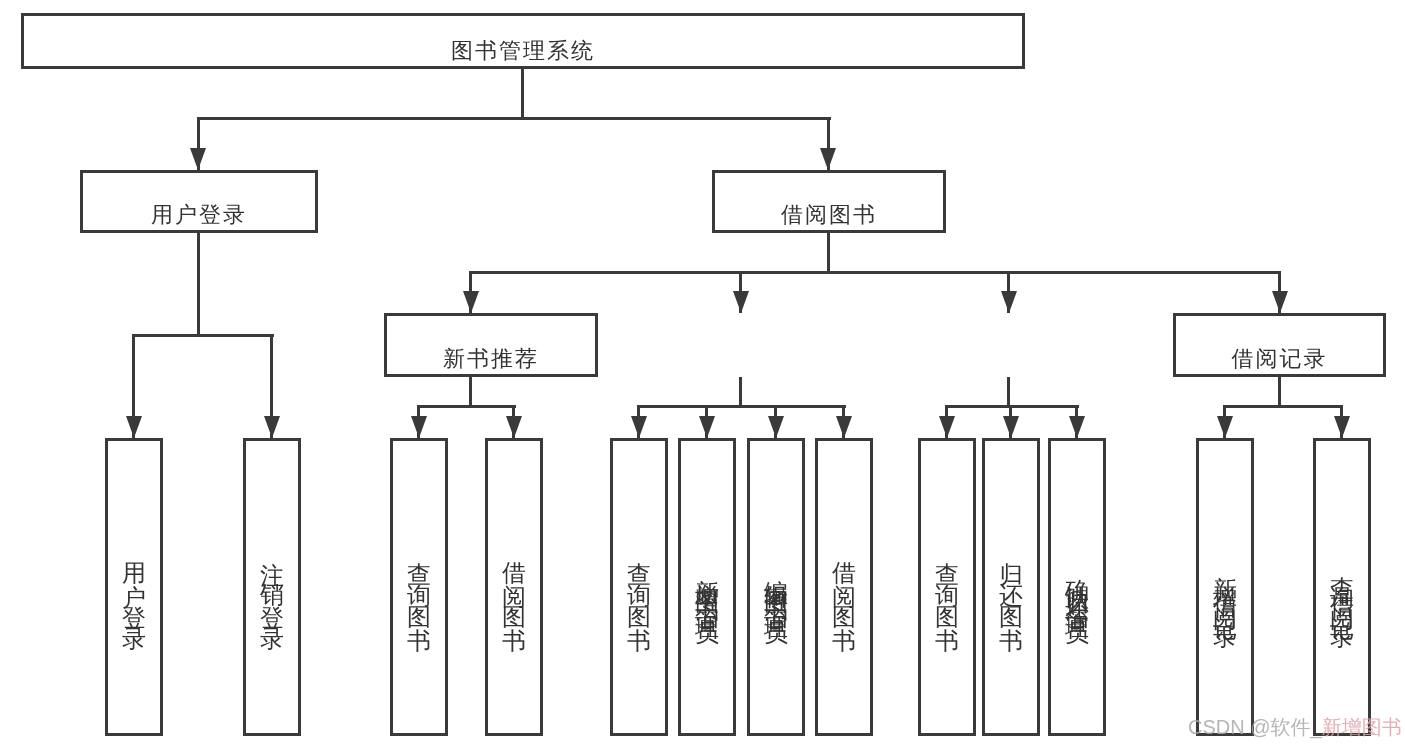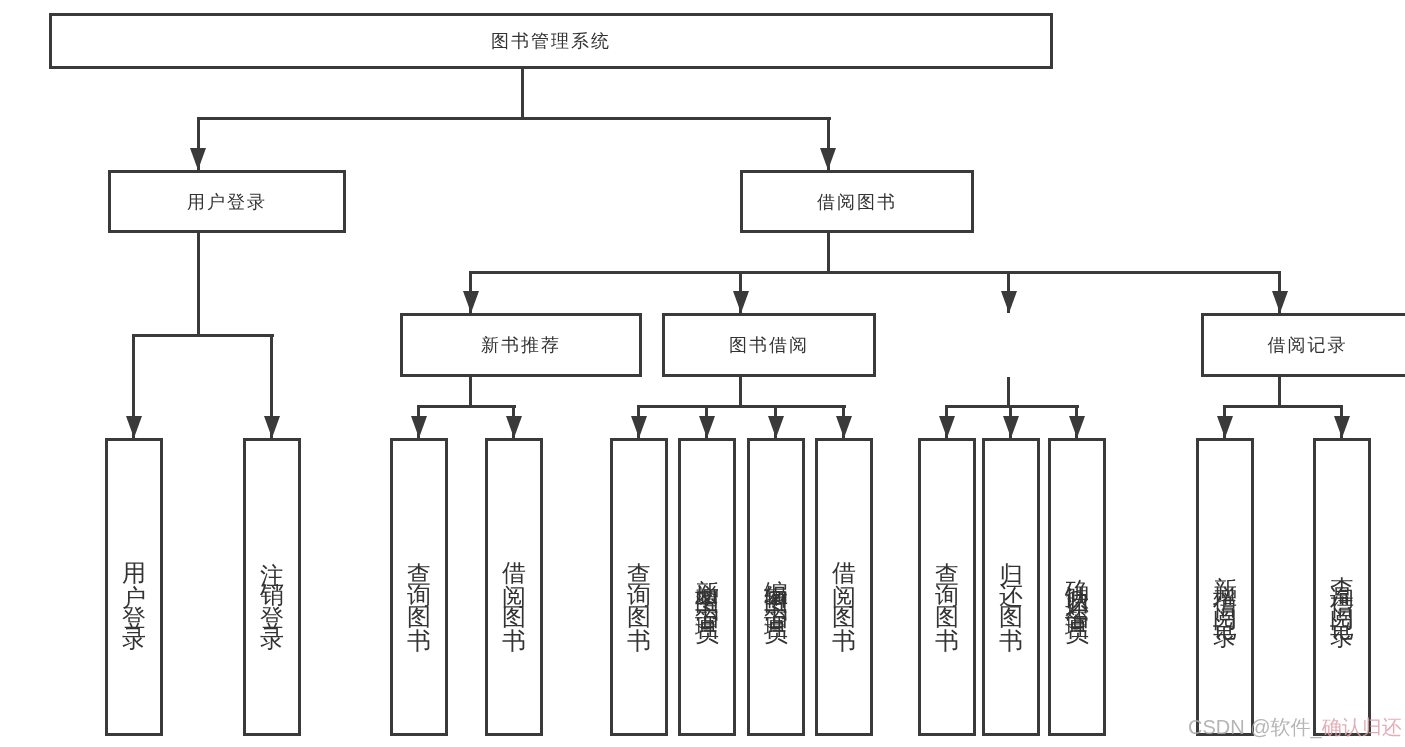--- a/index.html
+++ b/index.html
@@ -13,26 +13,25 @@
   html,body{margin:0;padding:0;background:var(--background);}
   body{font-family:"Liberation Sans", sans-serif;}
   #canvas{position:relative;width:1405px;height:747px;background:var(--background);overflow:hidden;}
 
   .node{
     position:absolute;
     box-sizing:border-box;
     border:3px solid var(--line);
     background:var(--node_bg);
     display:flex;
-    align-items:center;
+    align-items:flex-end;
     justify-content:center;
     color:var(--text);
-    font-size:18px;
+    font-size:22px;
     letter-spacing:2px;
-    margin-left:28px;
   }
   .leaf{
     position:absolute;
     box-sizing:border-box;
     border:3px solid var(--line);
     background:var(--node_bg);
     width:58px;
     top:438px;
     height:298px;
     display:flex;
@@ -101,25 +100,22 @@
   <div class="hline" style="left:470px;top:271px;width:811px;"></div>
   <div class="vline" style="left:469px;top:271px;height:42px;"></div>
   <div class="vline" style="left:739px;top:271px;height:42px;"></div>
   <div class="vline" style="left:1007px;top:271px;height:42px;"></div>
   <div class="vline" style="left:1278px;top:271px;height:42px;"></div>
   <div class="arrow" style="left:463px;top:291px;"></div>
   <div class="arrow" style="left:733px;top:291px;"></div>
   <div class="arrow" style="left:1001px;top:291px;"></div>
   <div class="arrow" style="left:1272px;top:291px;"></div>
 
-  <div class="node" style="left:372px;top:313px;width:242px;height:64px;">
+  <div class="node" style="left:384px;top:313px;width:214px;height:64px;">
     <span>新书推荐</span>
-  </div>
-  <div class="node" style="left:634px;top:313px;width:214px;height:64px;">
-    <span>图书借阅</span>
   </div>
   <div class="node" style="left:1173px;top:313px;width:213px;height:64px;">
     <span>借阅记录</span>
   </div>
 
   <div class="vline" style="left:469px;top:377px;height:31px;"></div>
   <div class="hline" style="left:418px;top:405px;width:98px;"></div>
   <div class="vline" style="left:417px;top:405px;height:33px;"></div>
   <div class="vline" style="left:512px;top:405px;height:33px;"></div>
   <div class="arrow" style="left:411px;top:416px;"></div>
@@ -190,16 +186,16 @@
   </div>
 
   <div class="leaf" style="left:1196px;">
     <span class="v-label" style="letter-spacing: 10px;">新增借阅记录</span>
   </div>
   <div class="leaf" style="left:1313px;">
     <span class="v-label" style="letter-spacing: 10px;">查询借阅记录</span>
   </div>
 
   <div id="watermark">
-    <span class="wm-gray">CSDN @软件_</span><span class="wm-accent">确认归还</span>
+    <span class="wm-gray">CSDN @软件_</span><span class="wm-accent">新增图书</span>
   </div>
 
 </div>
 
 </body></html>

